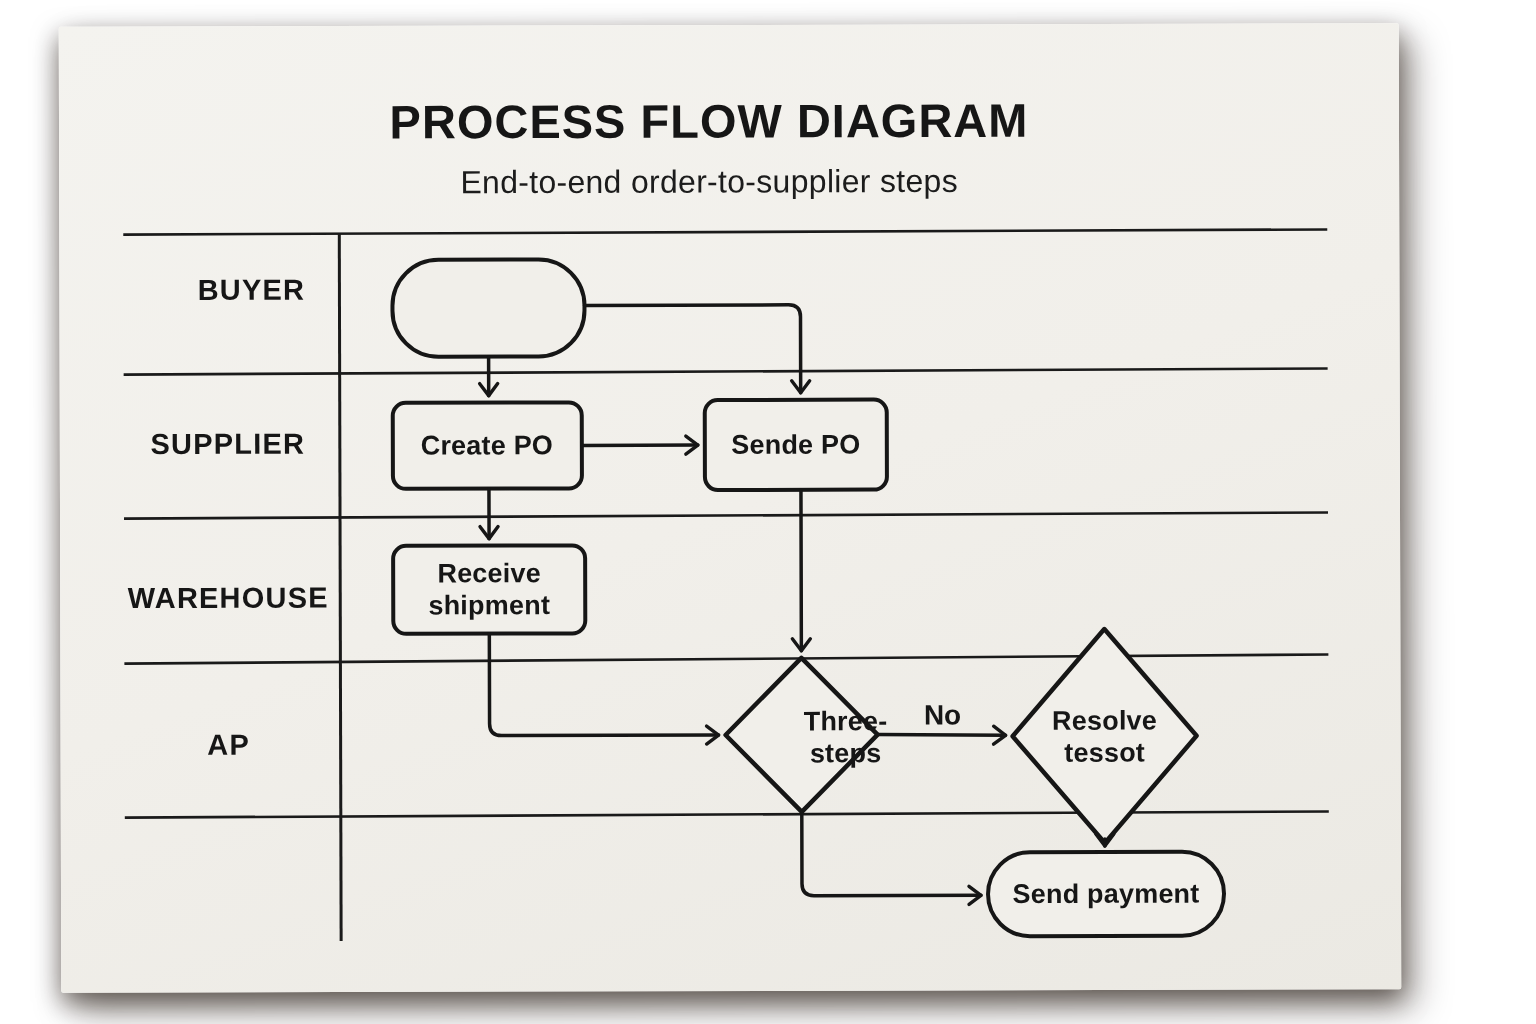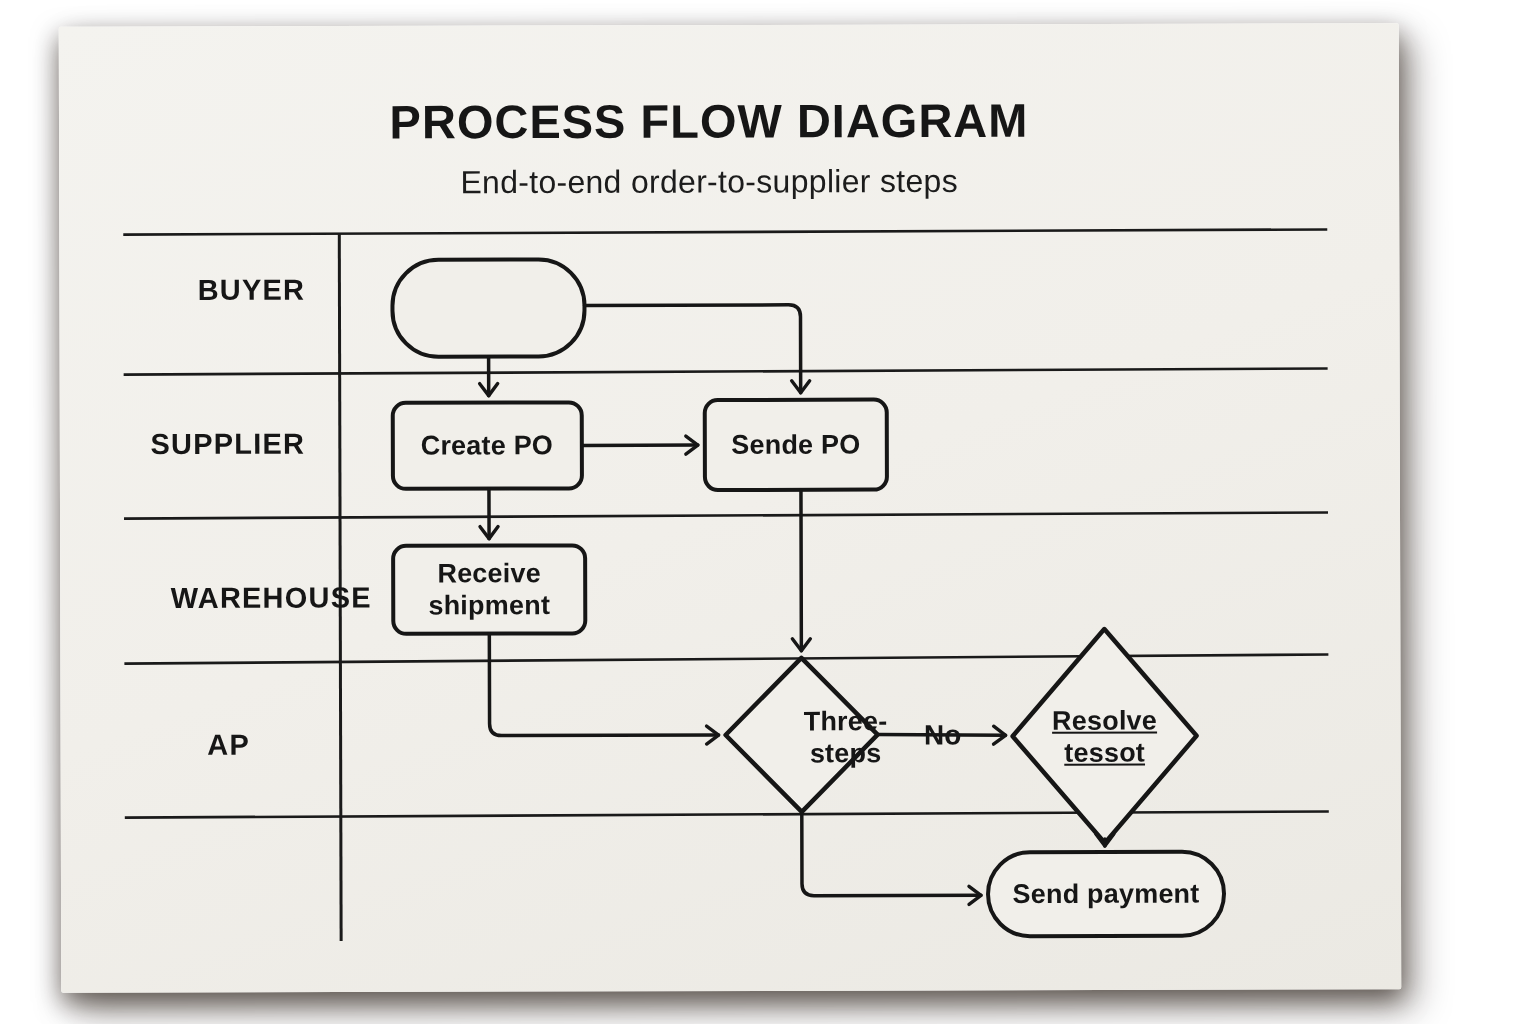--- a/index.html
+++ b/index.html
@@ -31,21 +31,21 @@
     border-radius:2px;transform:rotate(-0.15deg);
   }
   .layer{position:absolute;inset:0;}
   svg{display:block}
   .lbl{position:absolute;transform:translate(-50%,-50%);text-align:center;white-space:nowrap;}
   .title{font-size:47px;font-weight:700;letter-spacing:1px;}
   .subtitle{font-size:32px;font-weight:400;letter-spacing:0.3px;color:#1c1c1c;}
   .lane-lbl{font-size:29px;font-weight:700;letter-spacing:1.2px;}
   .node-lbl{font-size:27px;font-weight:600;line-height:1.2;letter-spacing:0.2px;}
   .node-lbl span{display:block;}
-  .edge-lbl{font-size:28px;font-weight:700;margin-top:20px;}
+  .edge-lbl{font-size:28px;font-weight:700;}
 </style>
 </head>
 <body>
 
 <div class="wood"></div>
 
 <div class="paper">
 
   <div class="layer">
     <svg width="1340" height="966" viewBox="0 0 1340 966">
@@ -87,38 +87,38 @@
       </g>
     </svg>
   </div>
 
   <div class="layer">
     <div class="lbl title" style="left:650px;top:96px;">PROCESS FLOW DIAGRAM</div>
     <div class="lbl subtitle" style="left:650px;top:157px;">End-to-end order-to-supplier steps</div>
 
     <div class="lbl lane-lbl" style="left:168px;top:264px;margin-left:24px;">BUYER</div>
     <div class="lbl lane-lbl" style="left:168px;top:418px;">SUPPLIER</div>
-    <div class="lbl lane-lbl" style="left:168px;top:572px;margin-left:43px;">WAREHOUSE</div>
+    <div class="lbl lane-lbl" style="left:168px;top:572px;">WAREHOUSE</div>
     <div class="lbl lane-lbl" style="left:168px;top:719px;">AP</div>
 
     <div class="lbl node-lbl" style="left:427px;top:420px;">
       <span>Create PO</span>
     </div>
     <div class="lbl node-lbl" style="left:736px;top:420px;">
       <span>Sende PO</span>
     </div>
     <div class="lbl node-lbl" style="left:429px;top:564px;">
       <span>Receive</span>
       <span>shipment</span>
     </div>
     <div class="lbl node-lbl" style="left:741px;top:713px;margin-left:44px;">
       <span>Three-</span>
       <span>steps</span>
     </div>
-    <div class="lbl node-lbl" style="left:1044px;top:713px;text-decoration:underline;">
+    <div class="lbl node-lbl" style="left:1044px;top:713px;">
       <span>Resolve</span>
       <span>tessot</span>
     </div>
     <div class="lbl node-lbl" style="left:1045px;top:870px;text-align:right;">
       <span>Send payment</span>
     </div>
 
     <div class="lbl edge-lbl" style="left:882px;top:691px;">No</div>
   </div>
 </div>

